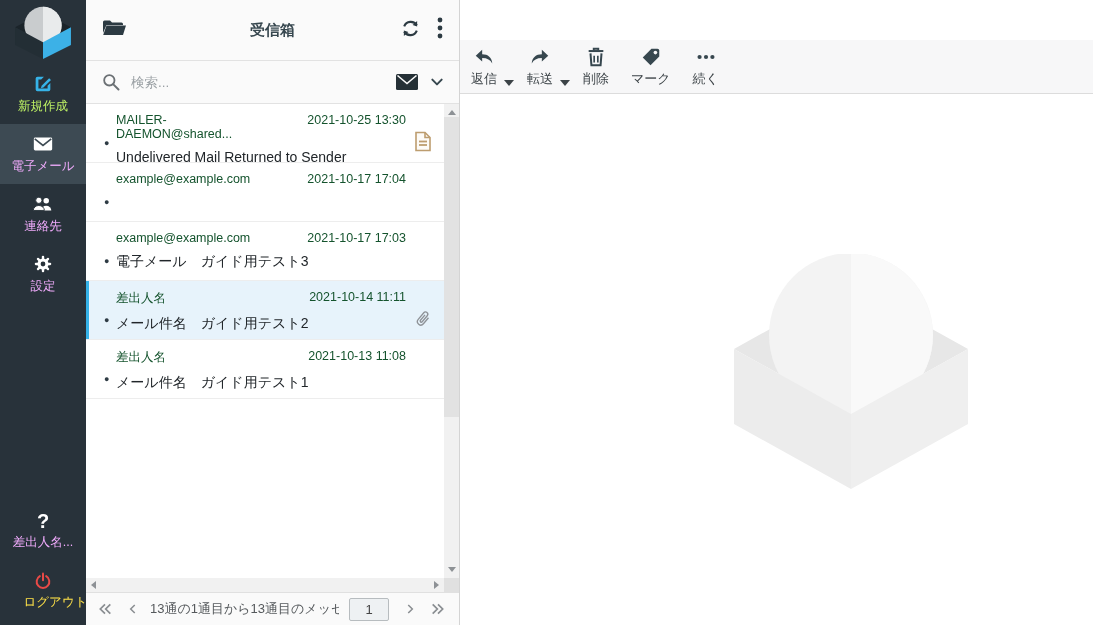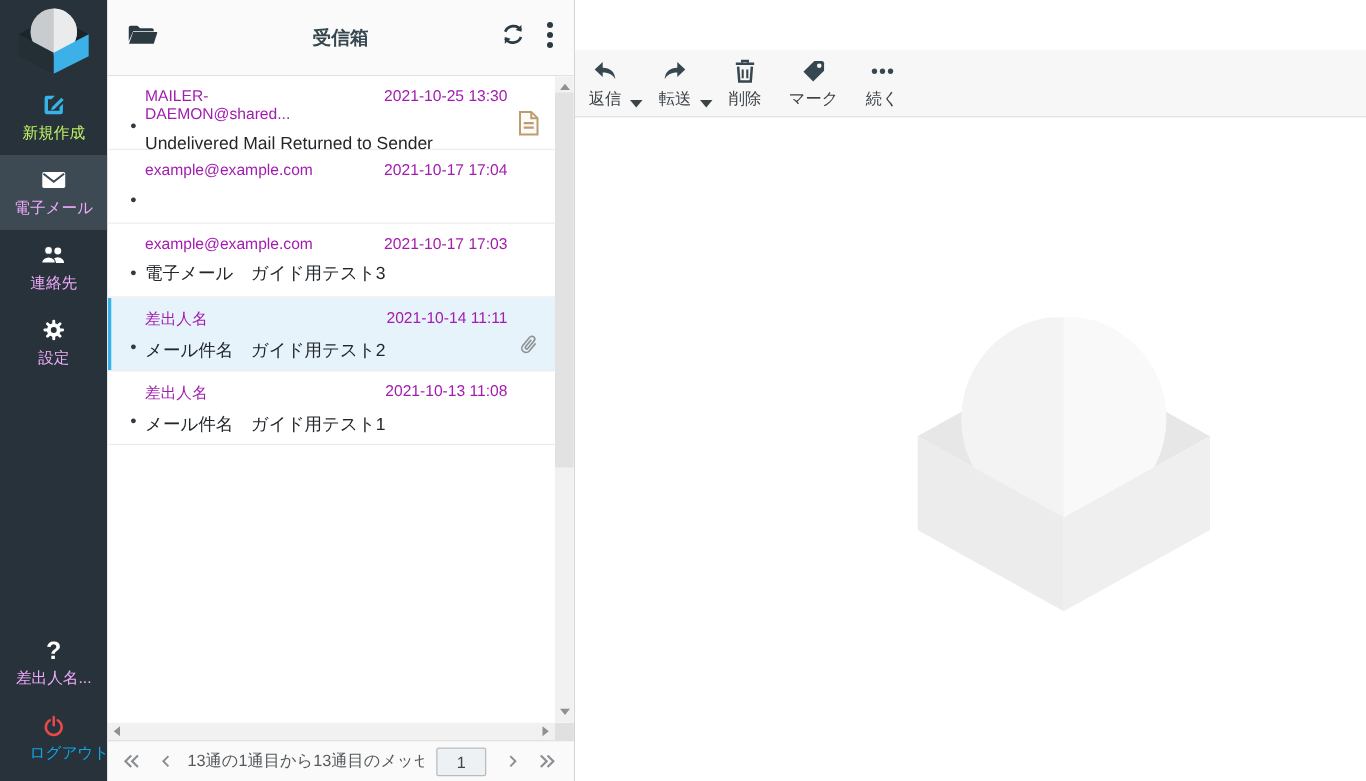--- a/index.html
+++ b/index.html
@@ -7,38 +7,38 @@
   body { font-family:"Liberation Sans","DejaVu Sans",sans-serif; background:#fff; }
   .app { width:1093px; height:625px; display:flex; flex-direction:row; }
 
   
   .sidebar { width:86px; background:#28323a; display:flex; flex-direction:column; flex-shrink:0; }
   .logo-box { height:64px; display:flex; align-items:center; justify-content:center; }
   .side-item { height:60px; display:flex; flex-direction:column; align-items:center; justify-content:center; gap:3px; cursor:pointer; }
   .side-item .lbl { font-size:12.5px; color:#f0abfc; white-space:nowrap; }
   .side-item.accent .lbl { color:#bef264; }
   .side-item.selected { background:#3d4a53; }
-  .side-item.danger .lbl { color:#0ea5e9;margin-left:25px; }
+  .side-item.danger .lbl { color:#fde047;margin-left:25px; }
   .side-spacer { flex:1; }
   .qmark { color:#fff; font-size:20px; font-weight:bold; line-height:20px; }
 
   
   .middle { width:374px; flex-shrink:0; background:#fff; border-right:1px solid #d4d4d4; display:flex; flex-direction:column; }
   .list-header { height:61px; background:#fafafa; border-bottom:1px solid #e2e2e2; position:relative; display:flex; align-items:center; padding:0 16px; }
   .list-title { position:absolute; left:0; right:0; text-align:center; font-size:15px; font-weight:bold; color:#37474f; }
   .header-right { margin-left:auto; display:flex; align-items:center; gap:16px; z-index:1; }
   .searchbar { height:43px; background:#fafafa; border-bottom:1px solid #e2e2e2; display:flex; align-items:center; padding:0 14px 0 15px; gap:10px; }
   .searchbar input { flex:1; border:none; outline:none; background:transparent; font-size:13.5px; color:#333; font-family:inherit; }
   .searchbar input::placeholder { color:#9aa0a4; }
 
   .list { flex:1; position:relative; background:#fff; overflow:hidden; }
   .rows { margin-right:15px; }
   .msg { height:59px; border-bottom:1px solid #ededed; position:relative; cursor:pointer; }
   .msg.selected { background:#e7f3fb; box-shadow:inset 3px 0 0 #35b2e8; }
-  .msg .line1 { display:flex; justify-content:space-between; padding:9px 38px 0 30px; font-size:12.5px; color:#a21caf;gap:42px; }
+  .msg .line1 { display:flex; justify-content:space-between; padding:9px 38px 0 30px; font-size:12.5px; color:#14532d;gap:42px; }
   .msg .line1 .date { white-space:nowrap; margin-left:8px; }
   .msg .line2 { padding:8px 38px 0 30px; font-size:14px; color:#21262a; white-space:nowrap; overflow:hidden; }
   .msg .dot { position:absolute; left:18px; top:34px; font-size:9px; color:#2e3b44; }
   .msg .att { position:absolute; right:12px; top:27px; }
 
   
   .vscroll { position:absolute; top:0; right:0; bottom:0; width:15px; background:#f1f1f1; display:flex; flex-direction:column; align-items:center; }
   .vscroll .thumb { width:15px; background:#e2e2e2; flex:0 0 300px; margin-top:2px; }
   .tri-up { width:0;height:0;border-left:4px solid transparent;border-right:4px solid transparent;border-bottom:5px solid #8d9195; margin-top:6px; }
   .tri-down { width:0;height:0;border-left:4px solid transparent;border-right:4px solid transparent;border-top:5px solid #8d9195; margin-top:auto; margin-bottom:6px; }
@@ -156,20 +156,34 @@
         <span style="cursor:pointer;">
           <svg width="6" height="22" viewBox="0 0 6 22">
             <circle cx="3" cy="3" r="2.4" fill="#2c3a42"></circle>
             <circle cx="3" cy="11" r="2.4" fill="#2c3a42"></circle>
             <circle cx="3" cy="19" r="2.4" fill="#2c3a42"></circle>
           </svg>
         </span>
       </span>
     </div>
 
+    <div class="searchbar">
+      <svg width="20" height="20" viewBox="0 0 24 24">
+        <circle cx="10" cy="10" r="6.2" fill="none" stroke="#6b7074" stroke-width="2.2"></circle>
+        <line x1="14.8" y1="14.8" x2="21" y2="21" stroke="#6b7074" stroke-width="2.4" stroke-linecap="round"></line>
+      </svg>
+      <input type="text" placeholder="検索..." style="">
+      <svg width="24" height="20" viewBox="0 0 24 20" style="cursor:pointer;">
+        <rect x="1" y="2" width="22" height="16" rx="1.5" fill="#253036"></rect>
+        <polyline points="2.5,3.5 12,11.5 21.5,3.5" fill="none" stroke="#fafafa" stroke-width="1.6"></polyline>
+      </svg>
+      <svg width="16" height="16" viewBox="0 0 24 24" style="cursor:pointer;">
+        <polyline points="5,8.5 12,15.5 19,8.5" fill="none" stroke="#37474f" stroke-width="3" stroke-linecap="round" stroke-linejoin="round"></polyline>
+      </svg>
+    </div>
 
     <div class="list">
       <div class="rows">
 
         <div class="msg">
           <div class="line1">
             <span class="sender">MAILER-DAEMON@shared...</span>
             <span class="date">2021-10-25 13:30</span>
           </div>
           <span class="dot">●</span>

